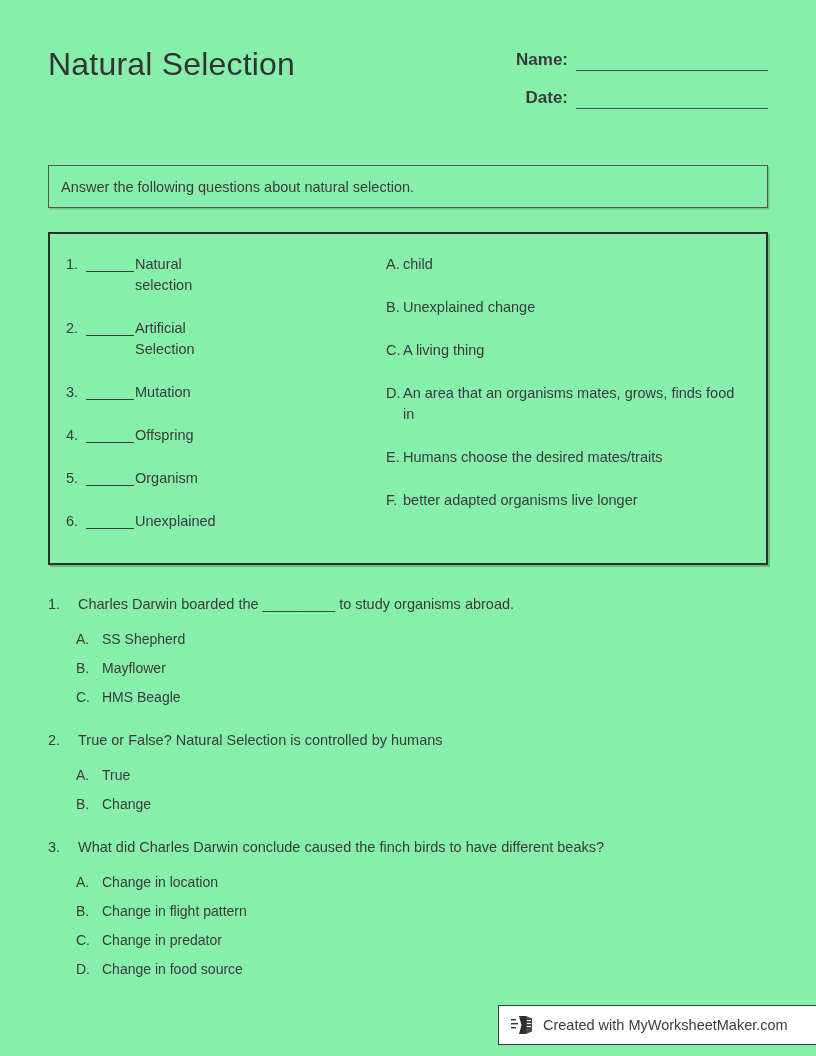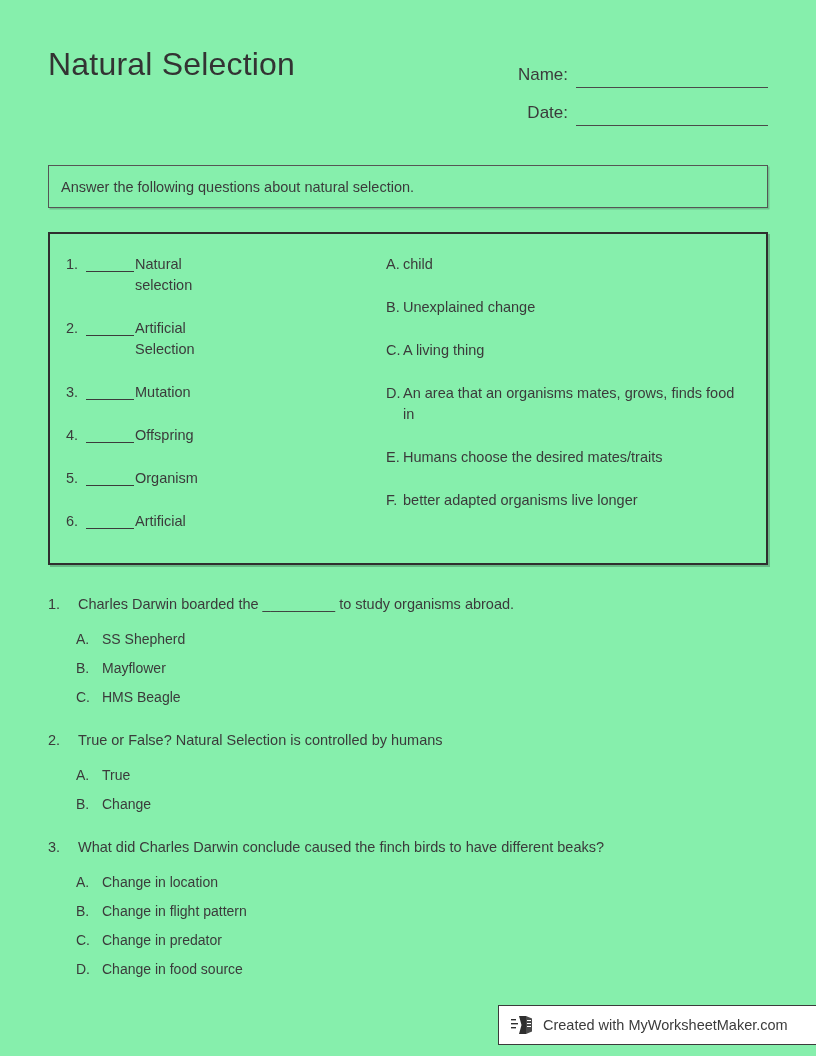--- a/index.html
+++ b/index.html
@@ -40,23 +40,24 @@
     white-space: nowrap;
   }
   .namedate {
     position: absolute;
     right: 0;
     top: 6px;
     width: 300px;
   }
   .nd-row {
     display: flex;
-    align-items: flex-end;
+    align-items: flex-start;
     justify-content: flex-end;
     height: 38px;
+    font-weight: bold;
   }
   .nd-label {
     font-size: 17px;
     color: #3b3b3b;
     padding-right: 8px;
     padding-bottom: 3px;
     white-space: nowrap;
   }
   .nd-line {
     width: 192px;
@@ -267,21 +268,21 @@
 
       <div class="match-item">
         <span class="match-num">5.</span>
         <span class="match-blank"></span>
         <span class="match-term">Organism</span>
       </div>
 
       <div class="match-item">
         <span class="match-num">6.</span>
         <span class="match-blank"></span>
-        <span class="match-term">Artificial</span>
+        <span class="match-term">Unexplained</span>
       </div>
 
     </div>
 
     <div class="match-right">
 
       <div class="opt-item">
         <span class="opt-letter">A.</span>
         <span class="opt-text">child</span>
       </div>

